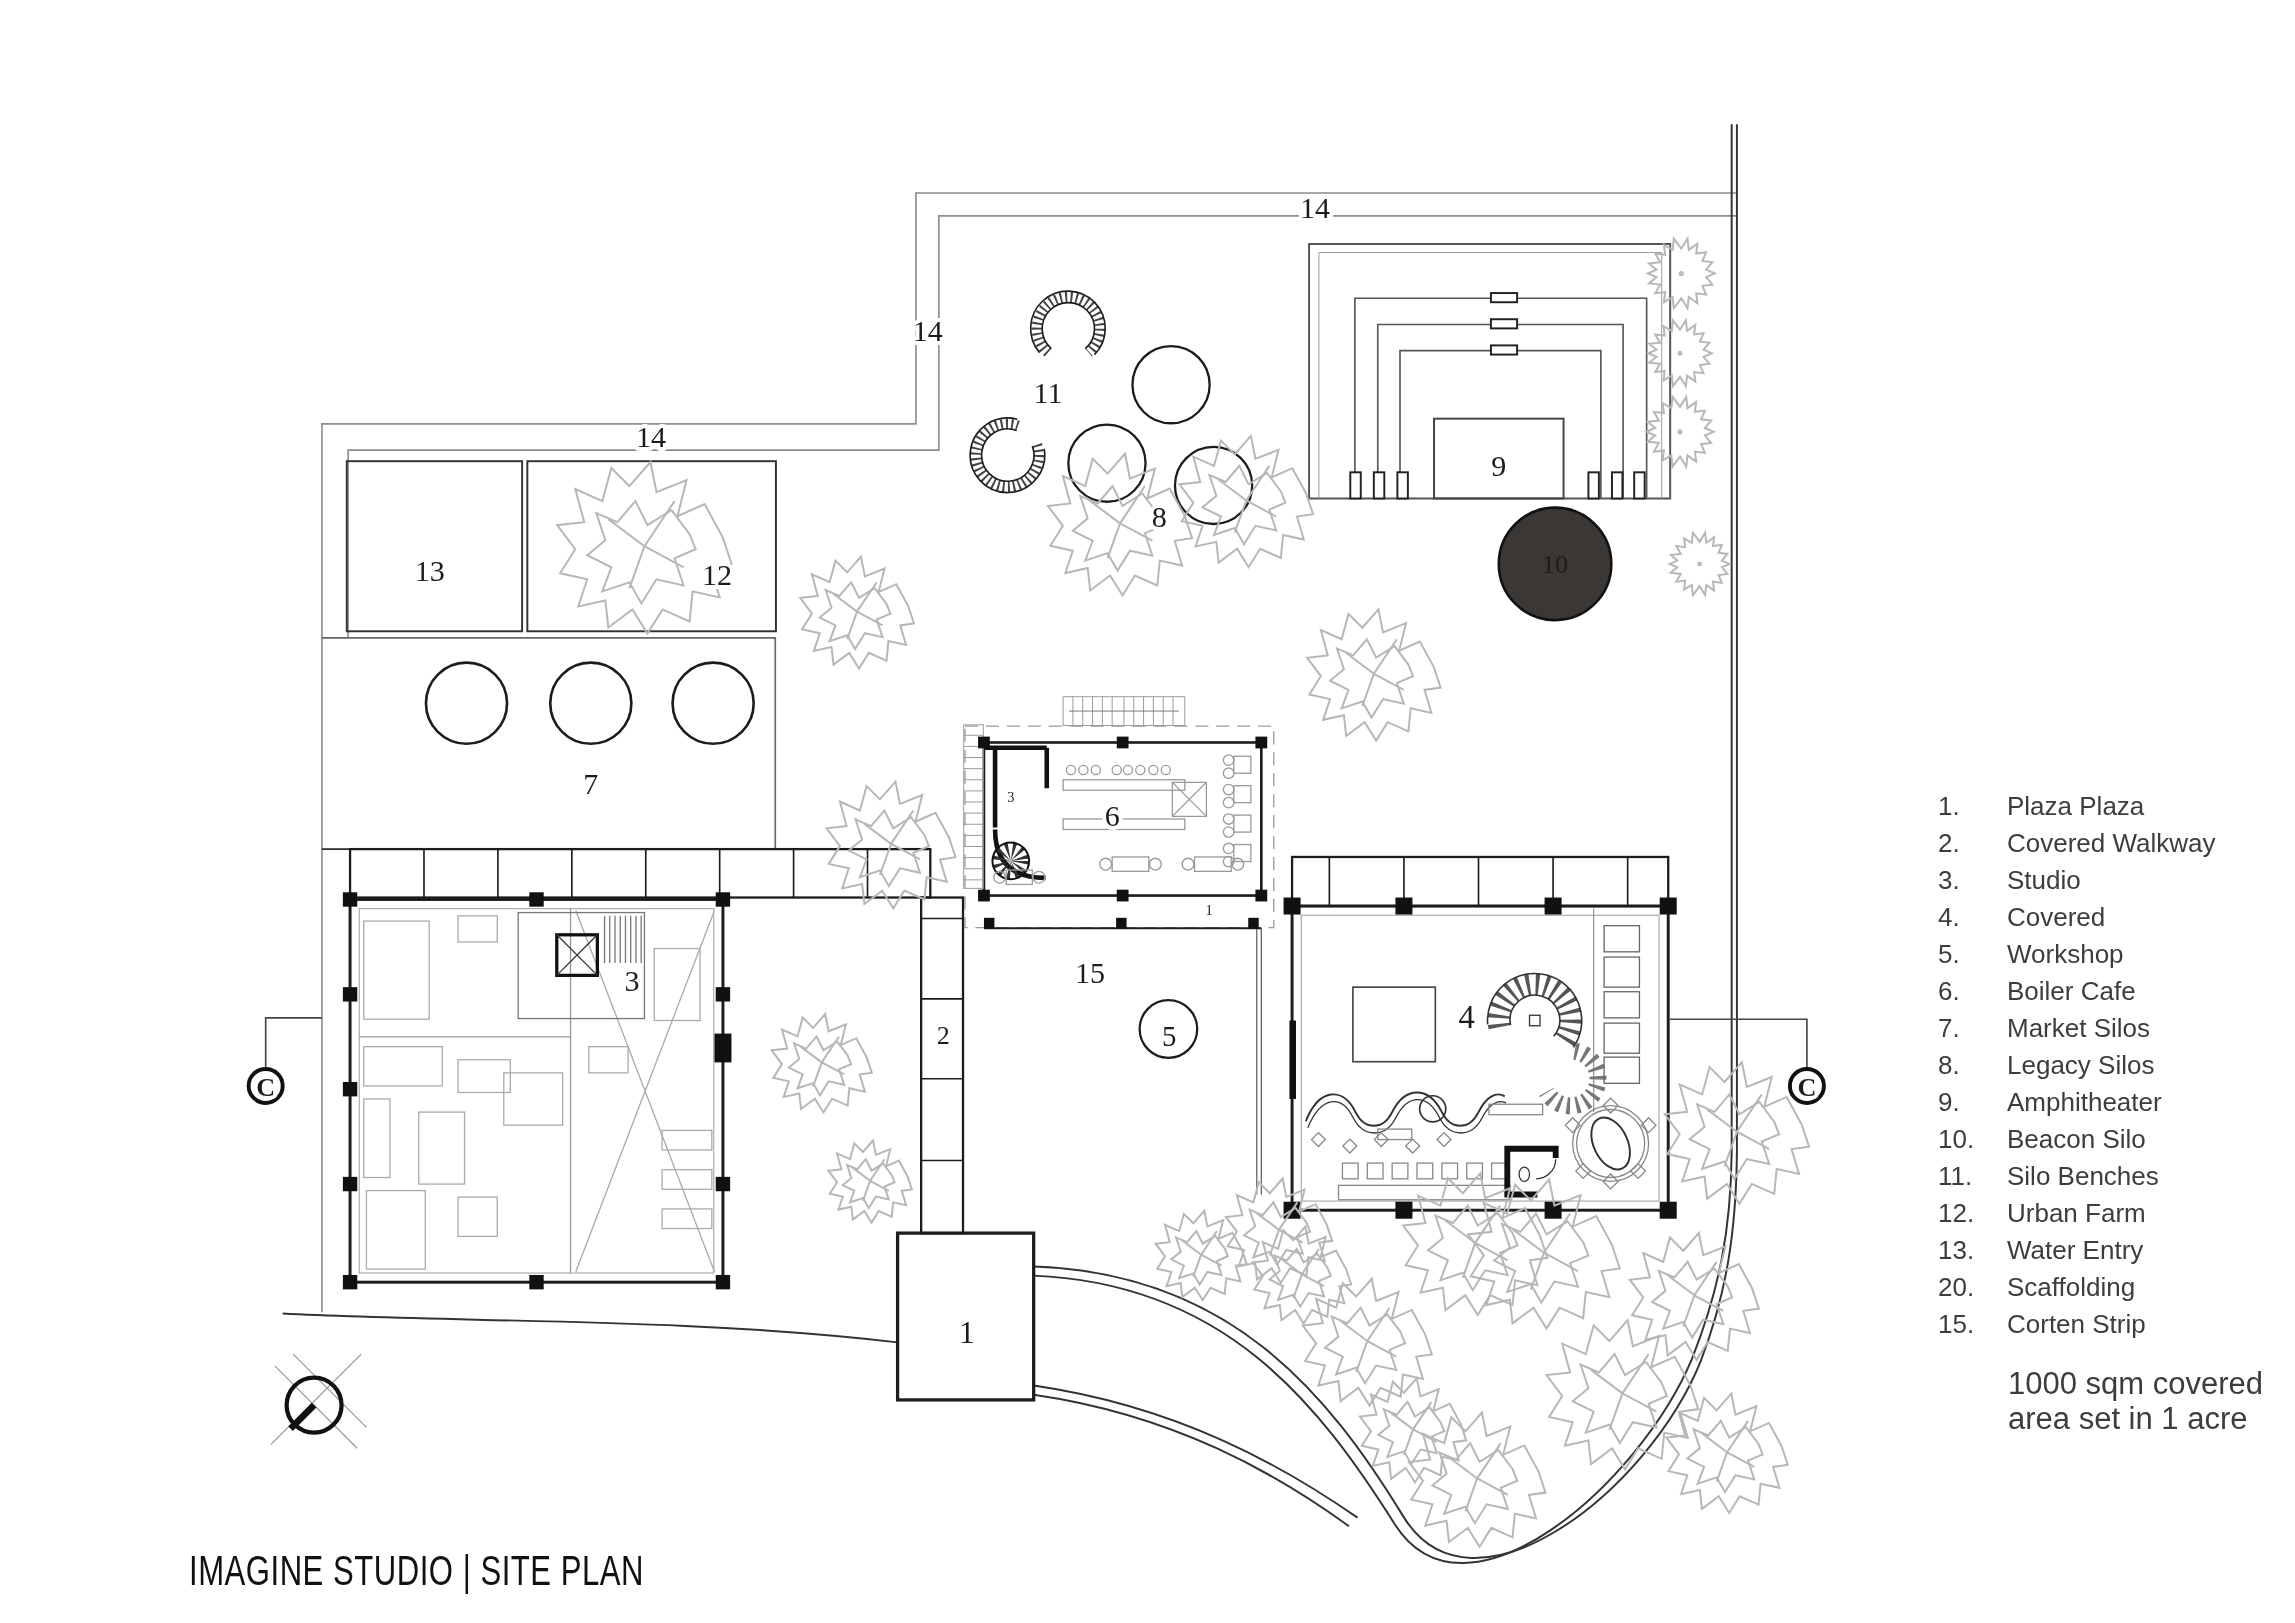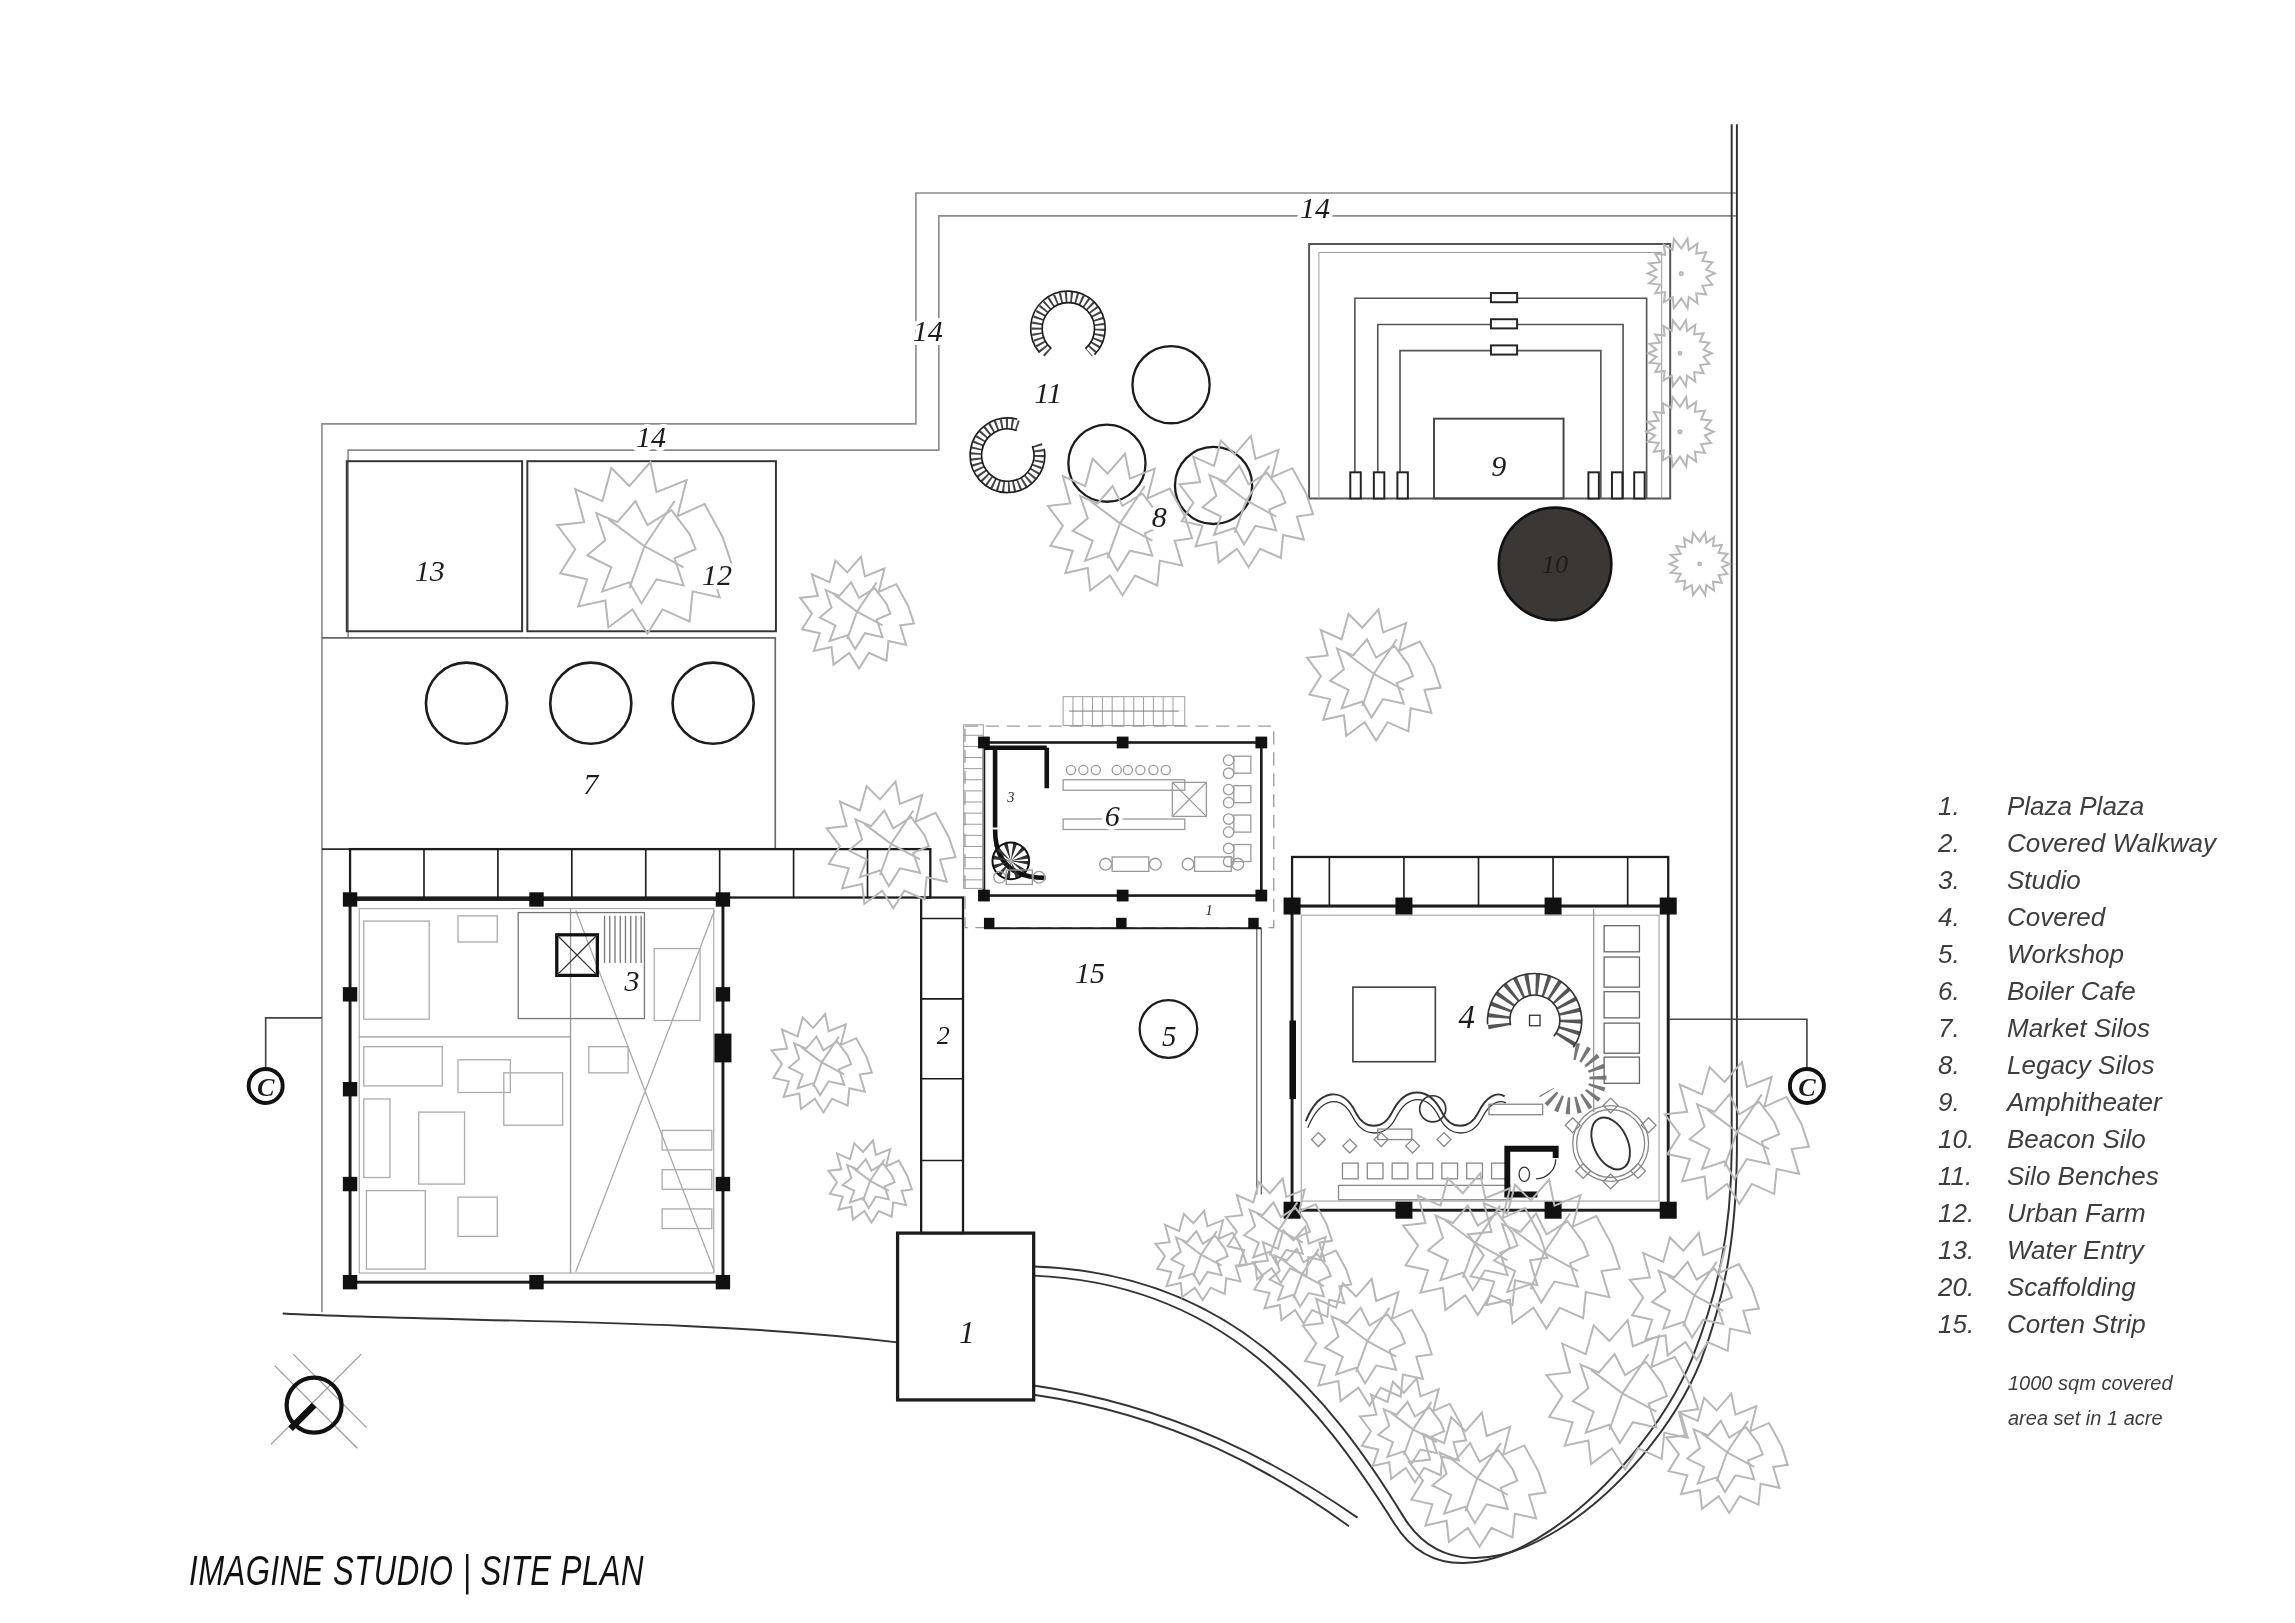--- a/index.html
+++ b/index.html
@@ -1,27 +1,27 @@
 <!DOCTYPE html>
 <html style="font-size:10.5px"><head>
 <meta charset="utf-8">
 <style>
   html,body{margin:0;padding:0;background:#ffffff;}
   #stage{position:relative;width:2295px;height:1623px;background:#ffffff;overflow:hidden;
-         font-family:"Liberation Sans", sans-serif;font-style:italic;}
+         font-family:"Liberation Sans", sans-serif;}
   #plan-svg{position:absolute;left:0;top:0;}
   
   text.pl{font-family:"Liberation Serif", serif;text-anchor:middle;fill:#1c1c1c;
           paint-order:stroke;stroke:#ffffff;stroke-width:12px;stroke-linejoin:round;}
   text.pl.nohalo{stroke:none;}
   
   #legend{position:absolute;left:1938px;top:788px;color:#3d3d3d;font-size:26px;line-height:37px;}
   .legend-row{display:flex;white-space:nowrap;}
   .legend-num{display:inline-block;width:69px;}
-  #legend-note{position:absolute;left:2008px;top:1366px;color:#3d3d3d;font-size:20px;line-height:35px;white-space:nowrap;}
+  #legend-note{position:absolute;left:2008px;top:1366px;color:#3d3d3d;font-size:31px;line-height:35px;white-space:nowrap;}
   
   #title{position:absolute;left:189px;top:1547px;font-size:42px;color:#111;
          transform:scaleX(0.74);transform-origin:left center;letter-spacing:0.7px;white-space:nowrap;}
 </style>
 </head>
 <body>
 
 <div id="stage">
 
 <svg id="plan-svg" width="2295" height="1623" viewBox="0 0 3508 2481">

